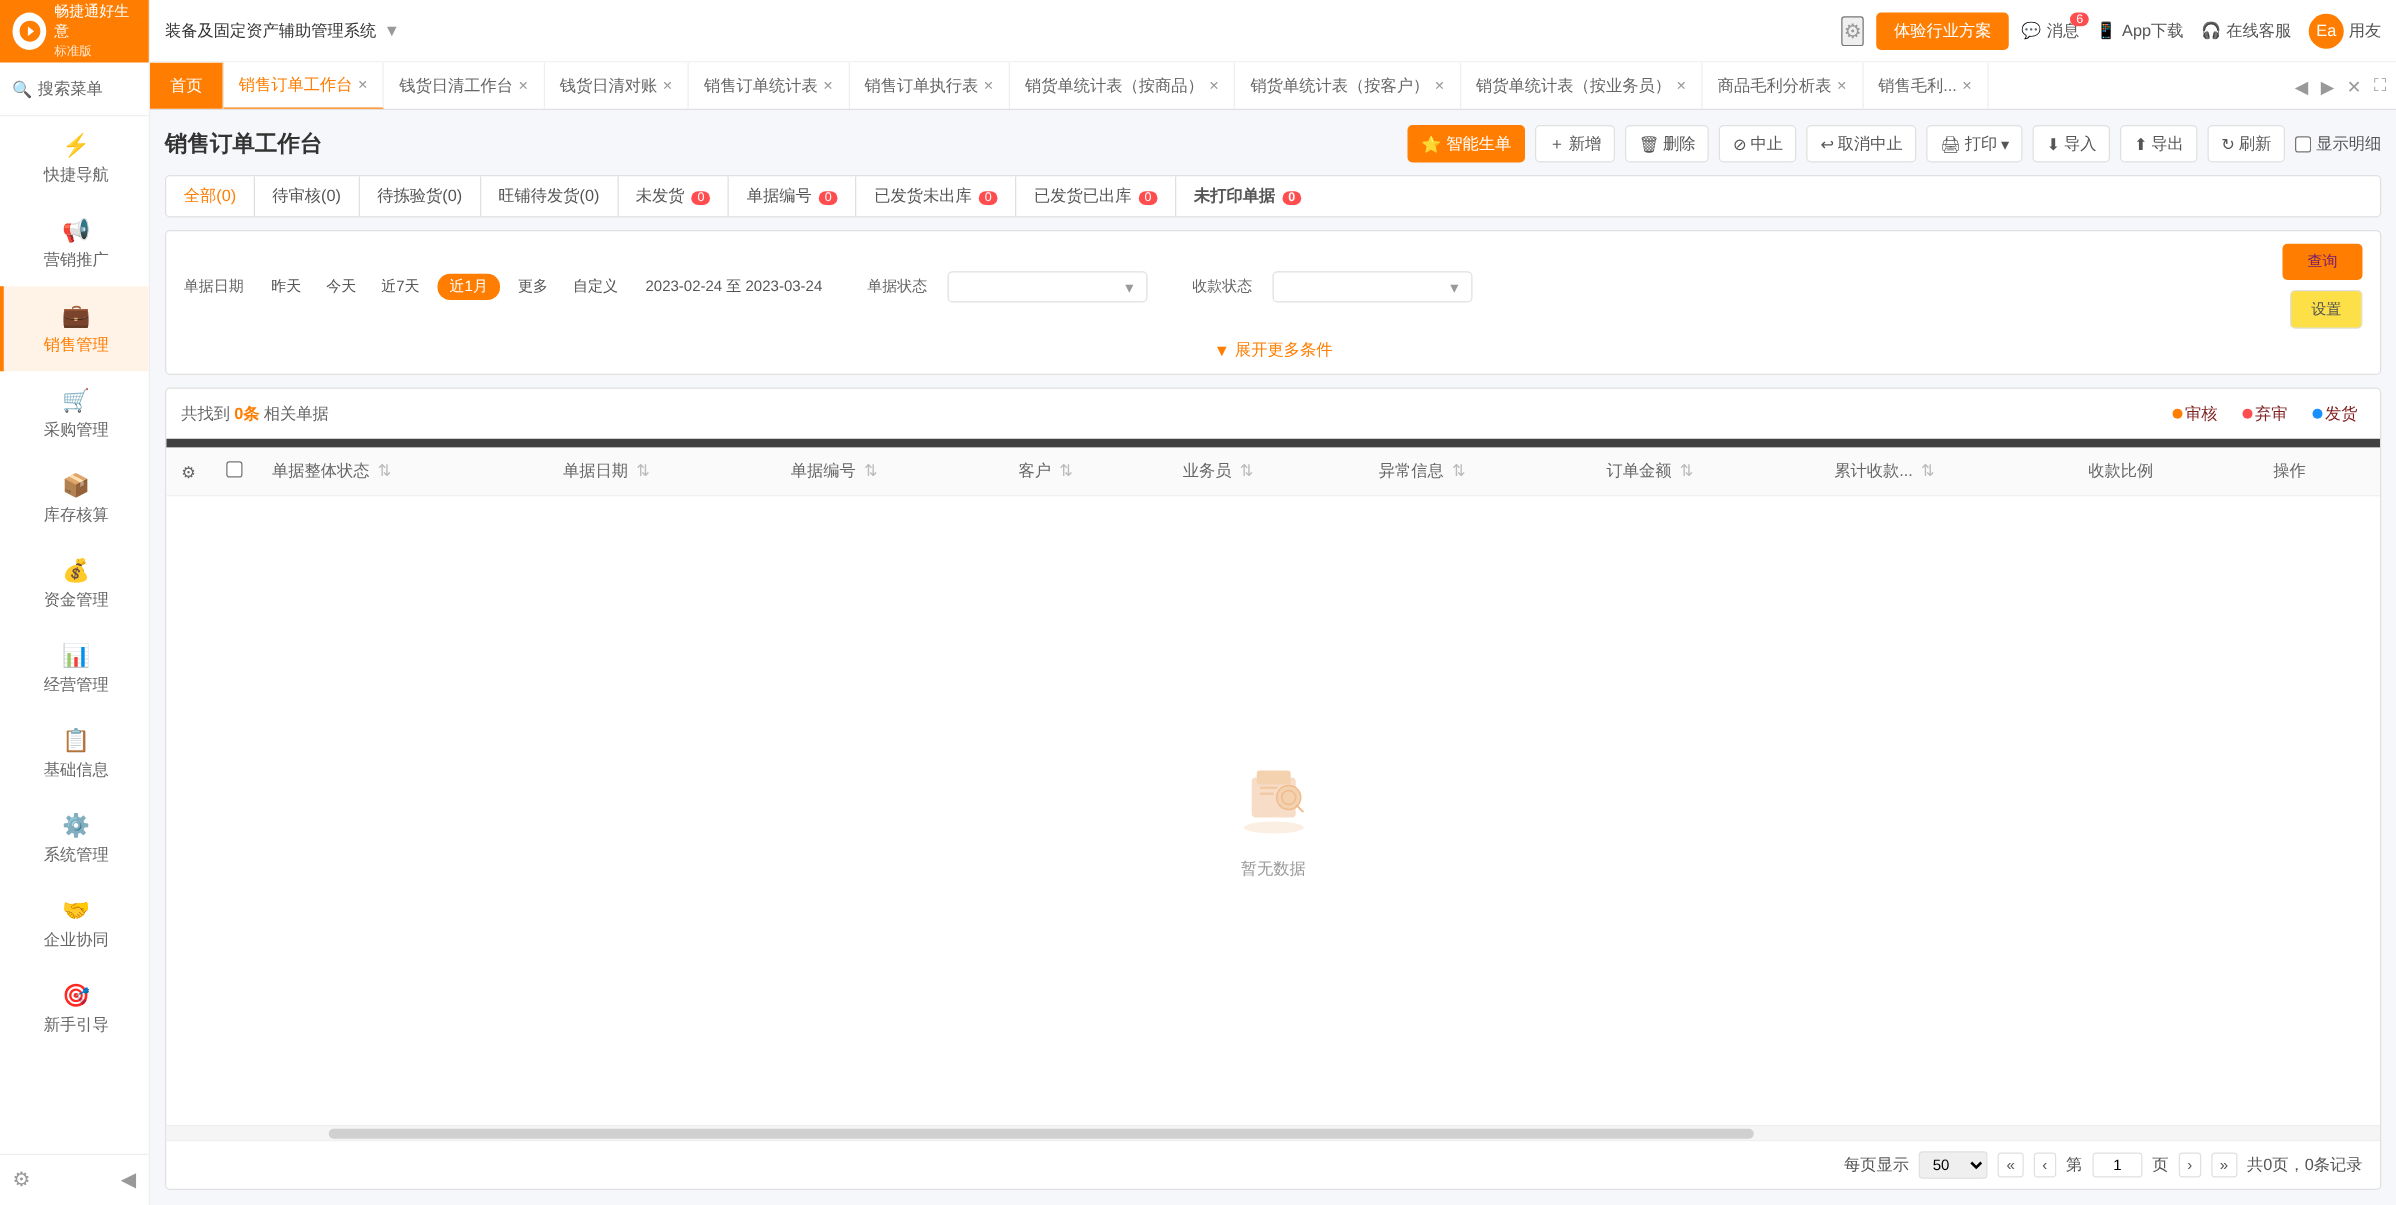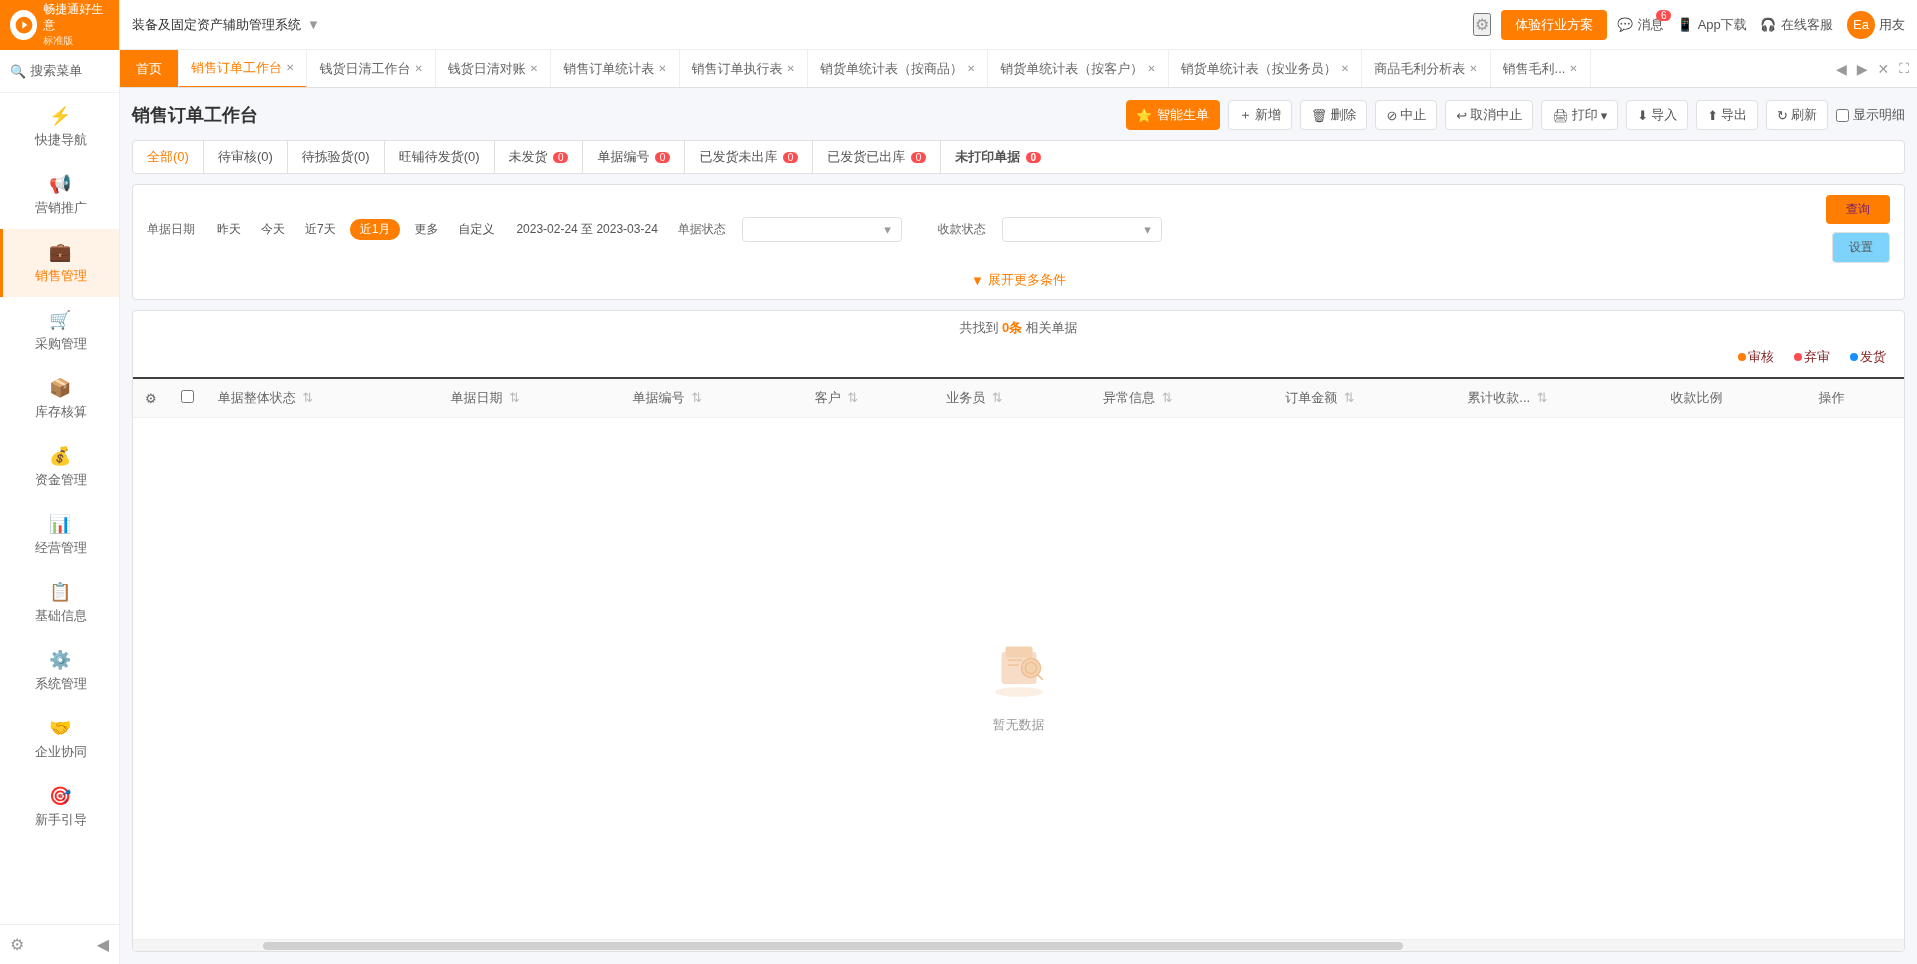--- a/index.html
+++ b/index.html
@@ -67,25 +67,25 @@
     .filter-row { display: flex; align-items: center; gap: 16px; }
     .filter-label { color: #666; font-size: 12px; white-space: nowrap; }
     .filter-options { display: flex; align-items: center; gap: 8px; }
     .filter-opt { color: #555; font-size: 12px; cursor: pointer; padding: 2px 6px; border-radius: 3px; }
     .filter-opt.active { background: #ff7d00; color: #fff; border-radius: 10px; padding: 2px 10px; }
     .filter-date { color: #555; font-size: 12px; }
     .filter-select { display: flex; align-items: center; gap: 4px; border: 1px solid #e0e0e0; border-radius: 4px; padding: 4px 10px; background: #fff; cursor: pointer; min-width: 160px; font-size: 12px; color: #555; }
     .filter-select .arrow { margin-left: auto; color: #999; }
     .filter-expand { display: flex; align-items: center; gap: 4px; color: #ff7d00; cursor: pointer; font-size: 12px; margin: 0 auto; }
     .query-btn { background: #ff7d00; color: #701a75; border: none; border-radius: 4px; padding: 6px 20px; cursor: pointer; font-size: 12px; margin-left: auto; align-self: flex-start; }
-    .set-btn { background: #7dd3fc; color: #555; border: 1px solid #e0e0e0; border-radius: 4px; padding: 6px 16px; cursor: pointer; font-size: 12px; margin-left: 8px; }
+    .set-btn { background: #fde047; color: #555; border: 1px solid #e0e0e0; border-radius: 4px; padding: 6px 16px; cursor: pointer; font-size: 12px; margin-left: 8px; }
 
     
     .table-area { flex: 1; background: #fff; border-radius: 4px; border: 1px solid #e0e0e0; display: flex; flex-direction: column; overflow: hidden; }
-    .table-toolbar { display: flex; align-items: center; padding: 8px 12px; border-bottom: 2px solid #404040; gap: 8px; flex-direction: column; }
+    .table-toolbar { display: flex; align-items: center; padding: 8px 12px; border-bottom: 7px solid #404040; gap: 8px; }
     .count-text { color: #666; font-size: 12px; }
     .count-text .num { color: #ff7d00; font-weight: bold; }
     .table-actions { margin-left: auto; display: flex; align-items: center; gap: 8px; }
     .tbl-btn { display: flex; align-items: center; gap: 2px; color: #7f1d1d; font-size: 12px; cursor: pointer; padding: 3px 6px; }
     .tbl-btn .dot { width: 8px; height: 8px; border-radius: 50%; display: inline-block; }
     .dot-orange { background: #ff7d00; }
     .dot-red { background: #ff4d4f; }
     .dot-blue { background: #1890ff; }
     table { width: 100%; border-collapse: collapse; font-size: 12px; }
     thead tr { background: #fafafa; }
@@ -360,21 +360,21 @@
         <div class="filter-options">
           <span class="filter-opt">昨天</span>
           <span class="filter-opt">今天</span>
           <span class="filter-opt">近7天</span>
           <span class="filter-opt active">近1月</span>
           <span class="filter-opt">更多</span>
           <span class="filter-opt">自定义</span>
         </div>
         <span class="filter-date">2023-02-24 至 2023-03-24</span>
 
-        <span class="filter-label" style="margin-left:4px;">单据状态</span>
+        <span class="filter-label" style="margin-left:20px;">单据状态</span>
         <div class="filter-select">
           <span></span>
           <span class="arrow">▾</span>
         </div>
 
         <span class="filter-label" style="margin-left:20px;">收款状态</span>
         <div class="filter-select">
           <span></span>
           <span class="arrow">▾</span>
         </div>
@@ -478,16 +478,32 @@
             <rect x="36" y="50" width="14" height="2.5" rx="1" fill="#e8a060" opacity="0.6"></rect>
           </svg>
           <span class="empty-text">暂无数据</span>
         </div>
       </div>
 
       <div class="scroll-bar-area">
         <div class="scroll-thumb"></div>
       </div>
 
+      <div class="pagination">
+        <span>每页显示</span>
+        <select class="page-size-select">
+          <option>50</option>
+          <option>100</option>
+          <option>200</option>
+        </select>
+        <button class="page-nav-btn">«</button>
+        <button class="page-nav-btn">‹</button>
+        <span>第</span>
+        <input class="page-input" type="text" value="1" style="">
+        <span>页</span>
+        <button class="page-nav-btn">›</button>
+        <button class="page-nav-btn">»</button>
+        <span>共0页，0条记录</span>
+      </div>
     </div>
 
   </div>
 </div>
 
 </body></html>

